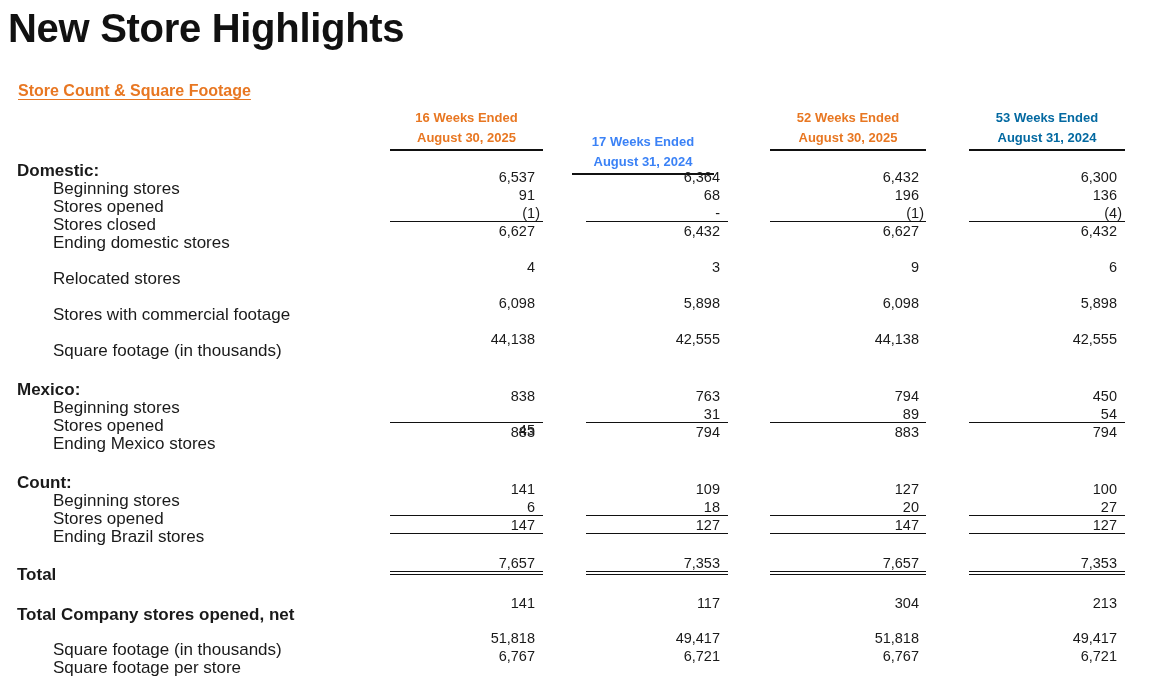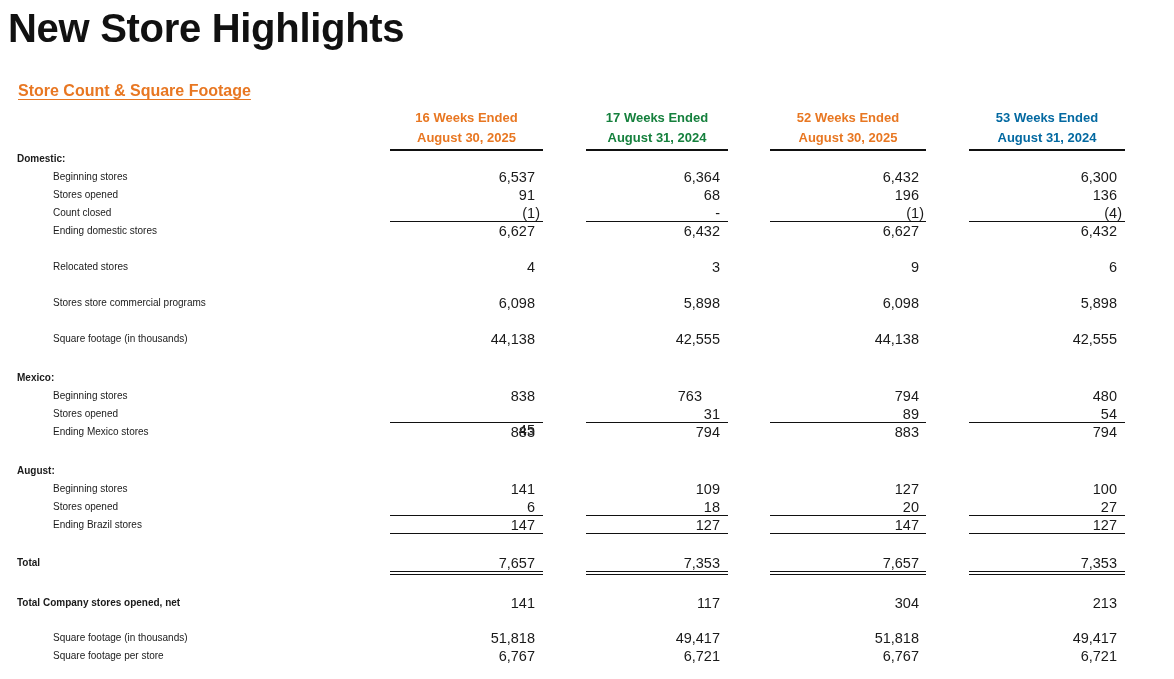--- a/index.html
+++ b/index.html
@@ -4,39 +4,39 @@
 <style>
   html, body { margin: 0; padding: 0; background: #ffffff; }
   body { width: 1174px; height: 679px; position: relative; overflow: hidden;
          font-family: "Liberation Sans", sans-serif; color: #1a1a1a; }
   .title { position: absolute; left: 8px; top: 2px; font-size: 40px; font-weight: bold;
            letter-spacing: -0.3px; color: #111; line-height: 52px; }
   .subtitle { position: absolute; left: 18px; top: 65px; font-size: 16px; font-weight: bold;
               text-decoration: underline; text-underline-offset: 3px; line-height: 20px; margin-top: 16px; }
   .colhead { position: absolute; top: 108px; text-align: center; font-size: 13px; font-weight: bold;
              line-height: 20px; border-bottom: 2px solid #111; padding-bottom: 1px; }
-  .row-label { position: absolute; font-size: 10px; line-height: 18px; white-space: nowrap; }
+  .row-label { position: absolute; font-size: 17px; line-height: 18px; white-space: nowrap; margin-top: 12px; }
   .row-label.section { left: 17px; font-weight: bold; }
   .row-label.indent { left: 53px; }
   .num { position: absolute; font-size: 14.5px; line-height: 18px; text-align: right; white-space: nowrap; }
   .rule { position: absolute; height: 0; border-top: 1px solid #111; }
   .dbl { position: absolute; height: 2px; border-top: 1px solid #111; border-bottom: 1px solid #111; }
 </style>
 </head>
 <body>
 
 <div class="title">New Store Highlights</div>
 <div class="subtitle" style="color: rgb(232, 119, 34);">Store Count &amp; Square Footage</div>
 
 <div id="table">
     <div class="colhead" style="left: 390px; width: 153px; color: rgb(232, 119, 34);">
       <div>16 Weeks Ended</div>
       <div>August 30, 2025</div>
     </div>
-    <div class="colhead" style="left: 586px; width: 142px; color: #15803d;">
+    <div class="colhead" style="left: 572px; width: 142px; color: #3b82f6; margin-top: 24px;">
       <div>17 Weeks Ended</div>
       <div>August 31, 2024</div>
     </div>
     <div class="colhead" style="left: 770px; width: 156px; color: rgb(232, 119, 34);">
       <div>52 Weeks Ended</div>
       <div>August 30, 2025</div>
     </div>
     <div class="colhead" style="left: 969px; width: 156px; color: #0369a1;">
       <div>53 Weeks Ended</div>
       <div>August 31, 2024</div>
@@ -45,62 +45,62 @@
     <div class="row-label indent" style="top: 168px;">Beginning stores</div>
     <div class="num" style="right: 639px; top: 168px;">6,537</div>
     <div class="num" style="right: 454px; top: 168px;">6,364</div>
     <div class="num" style="right: 255px; top: 168px;">6,432</div>
     <div class="num" style="right: 57px; top: 168px;">6,300</div>
     <div class="row-label indent" style="top: 186px;">Stores opened</div>
     <div class="num" style="right: 639px; top: 186px;">91</div>
     <div class="num" style="right: 454px; top: 186px;">68</div>
     <div class="num" style="right: 255px; top: 186px;">196</div>
     <div class="num" style="right: 57px; top: 186px;">136</div>
-    <div class="row-label indent" style="top: 204px;">Count closed</div>
+    <div class="row-label indent" style="top: 204px;">Stores closed</div>
     <div class="num" style="right: 634px; top: 204px;">(1)</div>
     <div class="num" style="right: 454px; top: 204px;">-</div>
     <div class="num" style="right: 250px; top: 204px;">(1)</div>
     <div class="num" style="right: 52px; top: 204px;">(4)</div>
     <div class="row-label indent" style="top: 222px;">Ending domestic stores</div>
     <div class="num" style="right: 639px; top: 222px;">6,627</div>
     <div class="num" style="right: 454px; top: 222px;">6,432</div>
     <div class="num" style="right: 255px; top: 222px;">6,627</div>
     <div class="num" style="right: 57px; top: 222px;">6,432</div>
     <div class="row-label indent" style="top: 258px;">Relocated stores</div>
     <div class="num" style="right: 639px; top: 258px;">4</div>
     <div class="num" style="right: 454px; top: 258px;">3</div>
     <div class="num" style="right: 255px; top: 258px;">9</div>
     <div class="num" style="right: 57px; top: 258px;">6</div>
-    <div class="row-label indent" style="top: 294px;">Stores store commercial programs</div>
+    <div class="row-label indent" style="top: 294px;">Stores with commercial footage</div>
     <div class="num" style="right: 639px; top: 294px;">6,098</div>
     <div class="num" style="right: 454px; top: 294px;">5,898</div>
     <div class="num" style="right: 255px; top: 294px;">6,098</div>
     <div class="num" style="right: 57px; top: 294px;">5,898</div>
     <div class="row-label indent" style="top: 330px;">Square footage (in thousands)</div>
     <div class="num" style="right: 639px; top: 330px;">44,138</div>
     <div class="num" style="right: 454px; top: 330px;">42,555</div>
     <div class="num" style="right: 255px; top: 330px;">44,138</div>
     <div class="num" style="right: 57px; top: 330px;">42,555</div>
     <div class="row-label section" style="top: 369px;">Mexico:</div>
     <div class="row-label indent" style="top: 387px;">Beginning stores</div>
     <div class="num" style="right: 639px; top: 387px;">838</div>
-    <div class="num" style="right: 472px; top: 387px; text-align: right;">763</div>
+    <div class="num" style="right: 454px; top: 387px; text-align: right;">763</div>
     <div class="num" style="right: 255px; top: 387px;">794</div>
-    <div class="num" style="right: 57px; top: 387px;">480</div>
+    <div class="num" style="right: 57px; top: 387px;">450</div>
     <div class="row-label indent" style="top: 405px;">Stores opened</div>
     <div class="num" style="right: 639px; top: 421px;">45</div>
     <div class="num" style="right: 454px; top: 405px;">31</div>
     <div class="num" style="right: 255px; top: 405px;">89</div>
     <div class="num" style="right: 57px; top: 405px; text-align: right;">54</div>
     <div class="row-label indent" style="top: 423px;">Ending Mexico stores</div>
     <div class="num" style="right: 639px; top: 423px;">883</div>
     <div class="num" style="right: 454px; top: 423px;">794</div>
     <div class="num" style="right: 255px; top: 423px;">883</div>
     <div class="num" style="right: 57px; top: 423px;">794</div>
-    <div class="row-label section" style="top: 462px;">August:</div>
+    <div class="row-label section" style="top: 462px;">Count:</div>
     <div class="row-label indent" style="top: 480px;">Beginning stores</div>
     <div class="num" style="right: 639px; top: 480px;">141</div>
     <div class="num" style="right: 454px; top: 480px;">109</div>
     <div class="num" style="right: 255px; top: 480px;">127</div>
     <div class="num" style="right: 57px; top: 480px;">100</div>
     <div class="row-label indent" style="top: 498px;">Stores opened</div>
     <div class="num" style="right: 639px; top: 498px;">6</div>
     <div class="num" style="right: 454px; top: 498px;">18</div>
     <div class="num" style="right: 255px; top: 498px;">20</div>
     <div class="num" style="right: 57px; top: 498px;">27</div>

